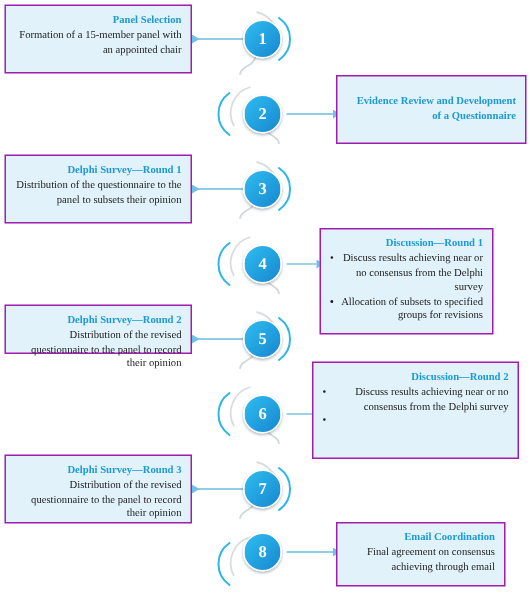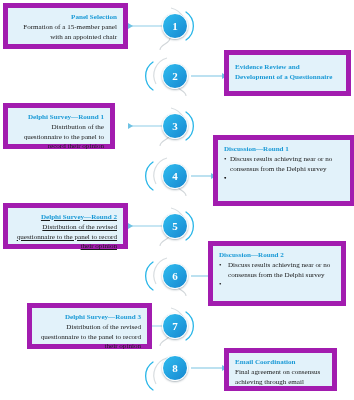--- a/index.html
+++ b/index.html
@@ -25,28 +25,28 @@
     width: 354px;
     height: 400px;
     pointer-events: none;
   }
 
   
   .box {
     position: absolute;
     box-sizing: border-box;
     background: #e2f2fa;
-    border: 5px solid #a21caf;
+    border: 1px solid #a21caf;
     color: #1a1a1a;
     font-size: 7.1px;
     line-height: 1.32;
     padding: 5px 6px;
   }
   .box.left  { text-align: right; }
-  .box.right { text-align: left; }
+  .box.right { text-align: right; }
 
   .box-title {
     display: block;
     color: #1b9ad6;
     font-weight: bold;
     font-size: 7.1px;
     line-height: 1.4;
     margin-bottom: 0.5px;
     white-space: nowrap;
   }
@@ -171,45 +171,45 @@
 
   <div class="node" style="left:159px; top:60px;">
     <div class="disc">
       <span class="num">2</span>
     </div>
   </div>
   <div class="box right" style="left:224px; top:50px; width:127px; height:46px; display:flex; align-items:center;">
     <span class="box-title" style="white-space:normal;">Evidence Review and Development of a Questionnaire</span>
   </div>
 
-  <div class="box left" style="left:3px; top:103px; width:112px; height:46px;">
+  <div class="box left" style="left:3px; top:103px; width:125px; height:46px;">
     <span class="box-title">Delphi Survey—Round 1</span>
-    <span class="box-body">Distribution of the questionnaire to the panel to record their opinion</span>
+    <span class="box-body">Distribution of the questionnaire to the panel to subsets their opinion</span>
   </div>
   <div class="node" style="left:159px; top:110px;">
     <div class="disc">
       <span class="num">3</span>
     </div>
   </div>
 
   <div class="node" style="left:159px; top:160px;">
     <div class="disc">
       <span class="num">4</span>
     </div>
   </div>
-  <div class="box right" style="left:213px; top:135px; width:142px; height:71px;">
+  <div class="box right" style="left:213px; top:152px; width:116px; height:71px;">
     <span class="box-title">Discussion—Round 1</span>
     <ul class="bullets">
       <li><span class="bullet-dot">•</span><span>Discuss results achieving near or no consensus from the Delphi survey</span></li>
       <li><span class="bullet-dot">•</span></li>
-      <li><span class="bullet-dot">•</span></li>
+      <li><span class="bullet-dot">•</span><span>Allocation of subsets to specified groups for revisions</span></li>
     </ul>
   </div>
 
-  <div class="box left" style="left:3px; top:203px; width:125px; height:46px;text-decoration:underline;">
+  <div class="box left" style="left:3px; top:203px; width:125px; height:33px;">
     <span class="box-title">Delphi Survey—Round 2</span>
     <span class="box-body">Distribution of  the revised questionnaire to the panel to record their opinion</span>
   </div>
   <div class="node" style="left:159px; top:210px;">
     <div class="disc">
       <span class="num">5</span>
     </div>
   </div>
 
   <div class="node" style="left:159px; top:260px;">
@@ -218,21 +218,21 @@
     </div>
   </div>
   <div class="box right" style="left:208px; top:241px; width:138px; height:65px;">
     <span class="box-title">Discussion—Round 2</span>
     <ul class="bullets wide">
       <li><span class="bullet-dot">•</span><span>Discuss results achieving near or no consensus from the Delphi survey</span></li>
       <li><span class="bullet-dot">•</span></li>
     </ul>
   </div>
 
-  <div class="box left" style="left:3px; top:303px; width:125px; height:46px;margin-left:24px;">
+  <div class="box left" style="left:3px; top:303px; width:125px; height:46px;">
     <span class="box-title">Delphi Survey—Round 3</span>
     <span class="box-body">Distribution of the revised questionnaire to the panel to record their opinion</span>
   </div>
   <div class="node" style="left:159px; top:310px;">
     <div class="disc">
       <span class="num">7</span>
     </div>
   </div>
 
   <div class="node" style="left:159px; top:352px;">

